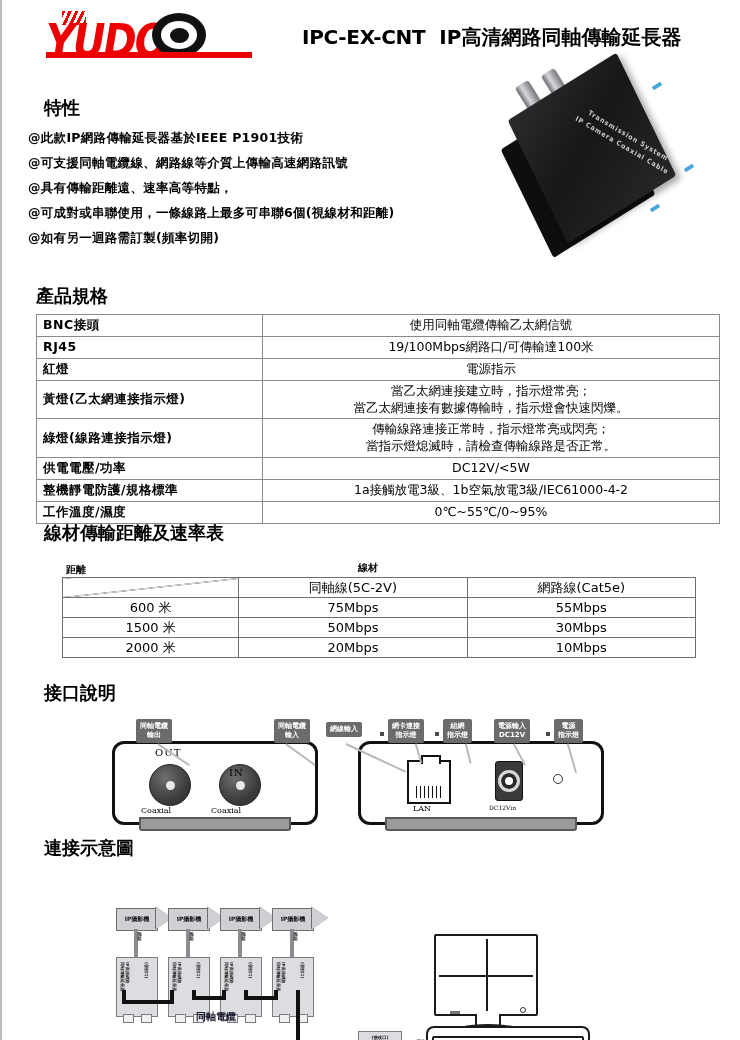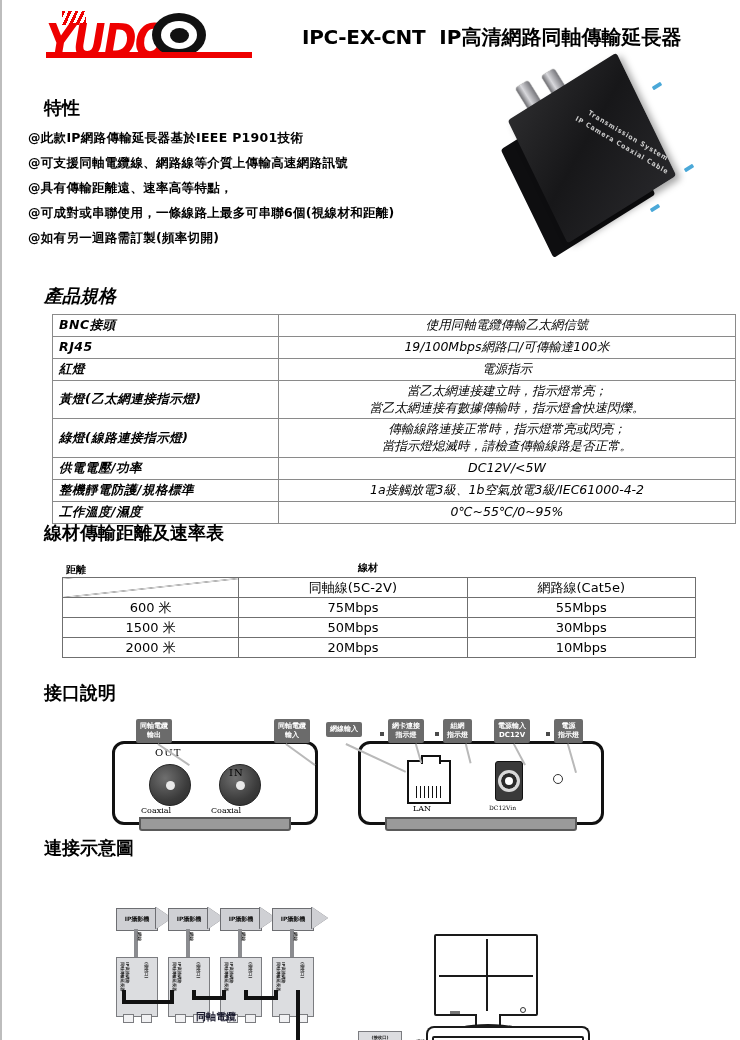--- a/index.html
+++ b/index.html
@@ -198,26 +198,26 @@
   }
   .led {
     position: absolute;
     width: 10px; height: 4px;
     background: #4aa8d8;
     transform: rotate(-32deg);
     border-radius: 1px;
   }
 
   
-  .spec-sec { position: absolute; left: 26px; top: 268px; width: 688px; font-style: italic; }
+  .spec-sec { position: absolute; left: 18px; top: 268px; width: 688px; }
   .spec-sec .sec-h { margin-bottom: 6px; }
   table.spec {
     border-collapse: collapse;
     width: 684px;
-    margin-left: 24px;
+    margin-left: 16px;
     table-layout: fixed;
   }
   table.spec td {
     border: 1px solid #8a8a8a;
     font-size: 12.5px;
     padding: 2px 6px;
     line-height: 1.35;
   }
   td.sp-label {
     width: 213px;

